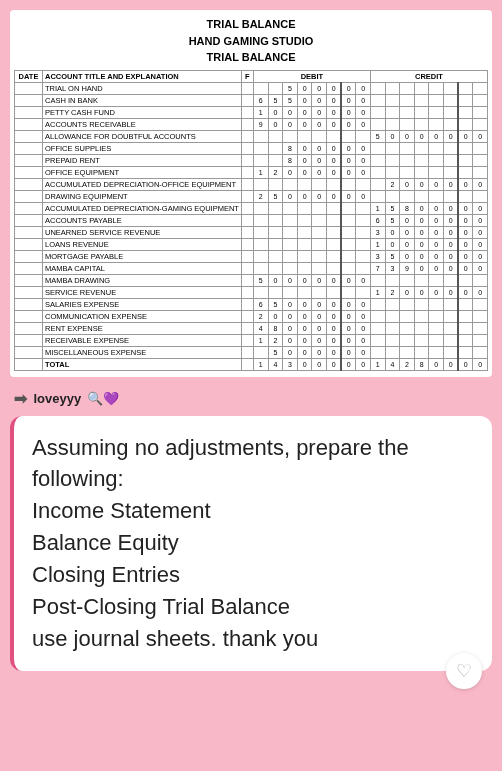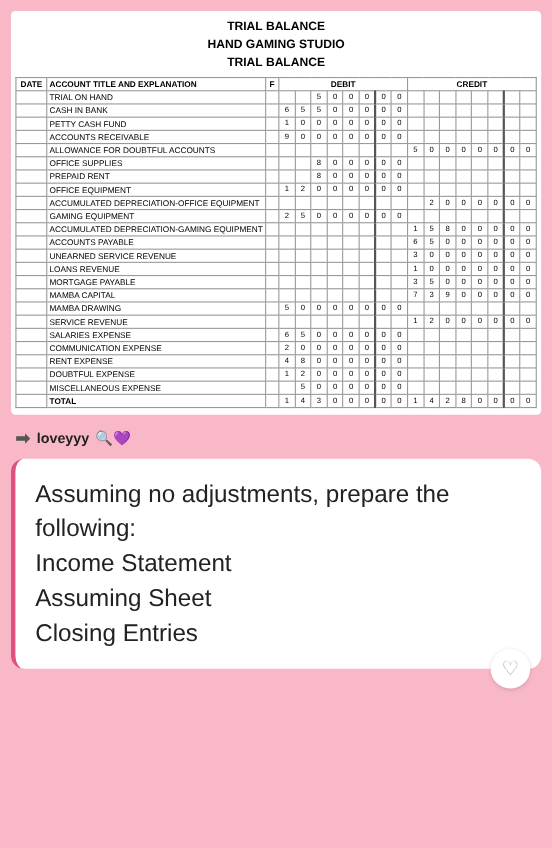--- a/index.html
+++ b/index.html
@@ -328,21 +328,21 @@
           <td class="num-cell" style="font-size:7px; min-width:11px; ">2</td>
           <td class="num-cell" style="font-size:7px; min-width:11px; ">0</td>
           <td class="num-cell" style="font-size:7px; min-width:11px; ">0</td>
           <td class="num-cell" style="font-size:7px; min-width:11px; ">0</td>
           <td class="num-cell" style="font-size:7px; min-width:11px; border-right: 2px solid #555;">0</td>
           <td class="num-cell" style="font-size:7px; min-width:11px; ">0</td>
           <td class="num-cell" style="font-size:7px; min-width:11px; ">0</td>
     </tr>
         <tr>
       <td style=""></td>
-      <td class="account-col" style="">GAMING EQUIPMENT</td>
+      <td class="account-col" style="">DRAWING EQUIPMENT</td>
       <td></td>
       <td class="num-cell" style="font-size:7px; min-width:11px; ">2</td>
           <td class="num-cell" style="font-size:7px; min-width:11px; ">5</td>
           <td class="num-cell" style="font-size:7px; min-width:11px; ">0</td>
           <td class="num-cell" style="font-size:7px; min-width:11px; ">0</td>
           <td class="num-cell" style="font-size:7px; min-width:11px; ">0</td>
           <td class="num-cell" style="font-size:7px; min-width:11px; border-right: 2px solid #555;">0</td>
           <td class="num-cell" style="font-size:7px; min-width:11px; ">0</td>
           <td class="num-cell" style="font-size:7px; min-width:11px; ">0</td>
       <td class="num-cell" style="font-size:7px; min-width:11px; "></td>
@@ -580,21 +580,21 @@
           <td class="num-cell" style="font-size:7px; min-width:11px; "></td>
           <td class="num-cell" style="font-size:7px; min-width:11px; "></td>
           <td class="num-cell" style="font-size:7px; min-width:11px; "></td>
           <td class="num-cell" style="font-size:7px; min-width:11px; "></td>
           <td class="num-cell" style="font-size:7px; min-width:11px; border-right: 2px solid #555;"></td>
           <td class="num-cell" style="font-size:7px; min-width:11px; "></td>
           <td class="num-cell" style="font-size:7px; min-width:11px; "></td>
     </tr>
         <tr>
       <td style=""></td>
-      <td class="account-col" style="">DOUBTFUL EXPENSE</td>
+      <td class="account-col" style="">RECEIVABLE EXPENSE</td>
       <td></td>
       <td class="num-cell" style="font-size:7px; min-width:11px; ">1</td>
           <td class="num-cell" style="font-size:7px; min-width:11px; ">2</td>
           <td class="num-cell" style="font-size:7px; min-width:11px; ">0</td>
           <td class="num-cell" style="font-size:7px; min-width:11px; ">0</td>
           <td class="num-cell" style="font-size:7px; min-width:11px; ">0</td>
           <td class="num-cell" style="font-size:7px; min-width:11px; border-right: 2px solid #555;">0</td>
           <td class="num-cell" style="font-size:7px; min-width:11px; ">0</td>
           <td class="num-cell" style="font-size:7px; min-width:11px; ">0</td>
       <td class="num-cell" style="font-size:7px; min-width:11px; "></td>
@@ -656,20 +656,22 @@
   <div class="forwarded-row">
     <span class="forwarded-arrow">➡</span>
     <span class="forwarded-user">loveyyy</span>
     <span class="emoji">🔍💜</span>
   </div>
 
   <div style="position:relative;">
     <div class="chat-bubble" id="chat-bubble-text">
         <div>Assuming no adjustments, prepare the following:</div>
         <div>Income Statement</div>
-        <div>Assuming Sheet</div>
+        <div>Balance Equity</div>
         <div>Closing Entries</div>
+        <div>Post-Closing Trial Balance</div>
+        <div>use journal sheets. thank you</div>
       </div>
     <div class="heart-button">
       <span class="heart-icon">♡</span>
     </div>
   </div>
 </div>
 
 </body></html>

